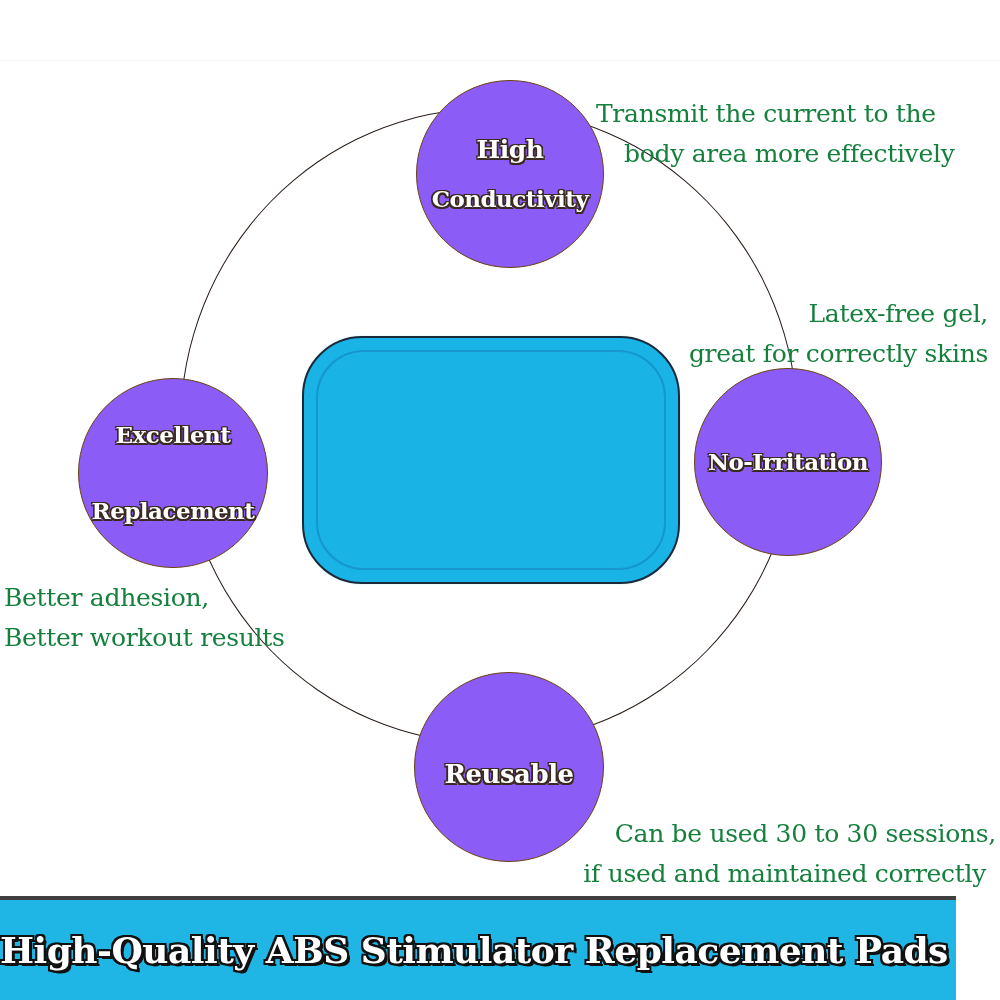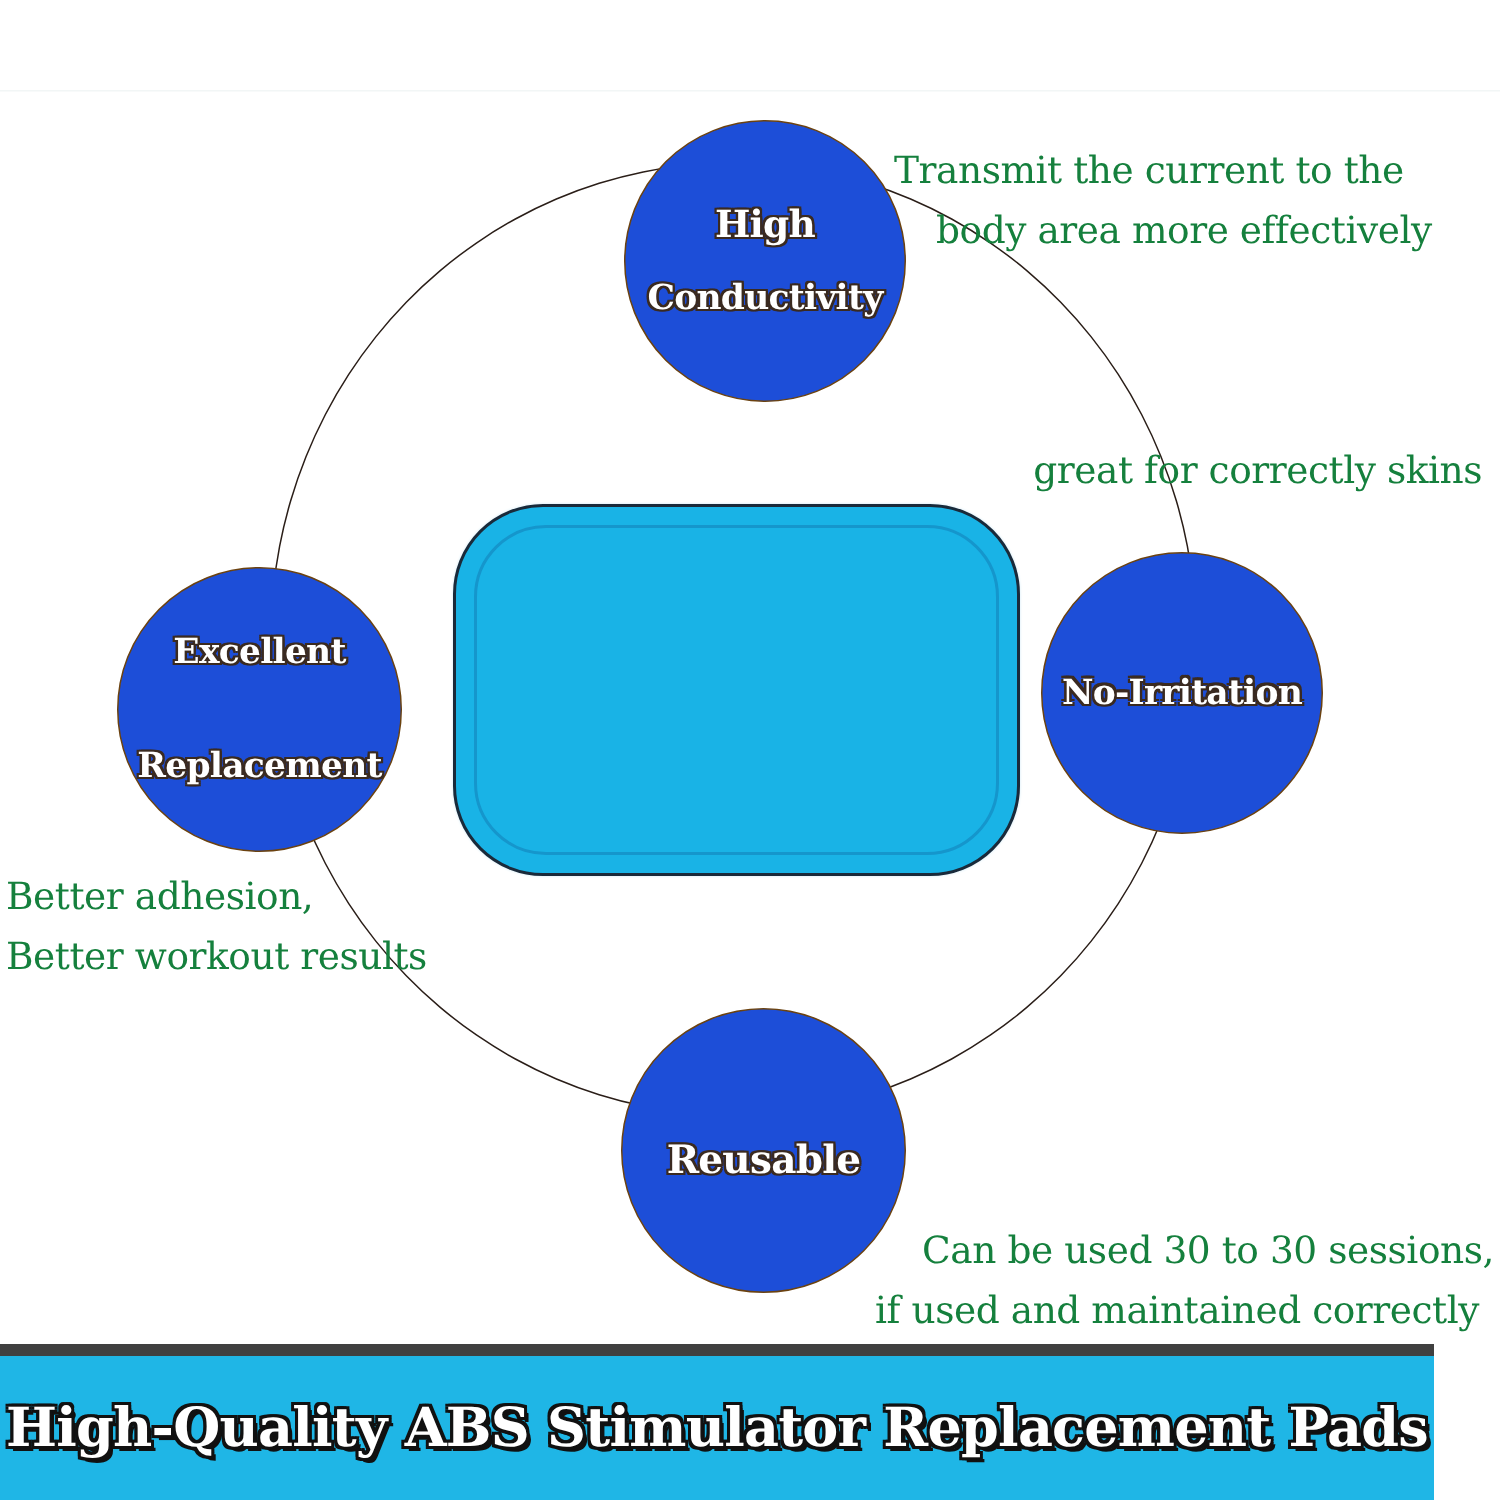--- a/index.html
+++ b/index.html
@@ -1,26 +1,26 @@
 <!DOCTYPE html>
 <html><head>
 <meta charset="utf-8">
 <style>
   html,body{margin:0;padding:0;}
   body{width:1000px;height:1000px;background:#ffffff;position:relative;overflow:hidden;font-family:"DejaVu Serif","Liberation Serif",serif;}
   .topfade{position:absolute;left:0;top:0;width:1000px;height:60px;background:#ffffff;border-bottom:1px solid #f2f6f6;}
   .ring{position:absolute;left:180px;top:108px;width:618px;height:636px;border:1.6px solid #2a1e18;border-radius:50%;box-sizing:border-box;}
   .pad{position:absolute;left:302px;top:336px;width:378px;height:248px;background:#19b3e6;border:2px solid #1a2a3a;border-radius:60px;box-sizing:border-box;box-shadow:0 0 2px #cfe9f5;}
   .pad-inner{position:absolute;left:12px;top:12px;right:12px;bottom:12px;border:2px solid #1596cc;border-radius:48px;}
-  .circle{position:absolute;border-radius:50%;background:#1d4ed8;border:1.5px solid #6b4210;box-sizing:border-box;display:flex;flex-direction:column;align-items:center;justify-content:center;text-align:center;}
+  .circle{position:absolute;border-radius:50%;background:#8b5cf6;border:1.5px solid #6b4210;box-sizing:border-box;display:flex;flex-direction:column;align-items:center;justify-content:center;text-align:center;}
   .clabel{font-family:"DejaVu Serif","Liberation Serif",serif;color:#ffffff;font-weight:bold;font-size:25px;line-height:1.55;letter-spacing:-0.5px;
     text-shadow:-1.5px -1.5px 0 #3a2a20,1.5px -1.5px 0 #3a2a20,-1.5px 1.5px 0 #3a2a20,1.5px 1.5px 0 #3a2a20,0 1.5px 0 #3a2a20,0 -1.5px 0 #3a2a20,1.5px 0 0 #3a2a20,-1.5px 0 0 #3a2a20;}
   .desc{position:absolute;font-family:"DejaVu Serif","Liberation Serif",serif;color:#15803d;font-size:25px;line-height:40px;white-space:nowrap;letter-spacing:-0.3px;}
   .desc.right{text-align:right;}
-  .banner{position:absolute;left:0;top:896px;width:956px;height:104px;background:#1fb6e6;border-top:8px solid #404040;box-sizing:border-box;display:flex;align-items:center;justify-content:center;}
+  .banner{position:absolute;left:0;top:896px;width:956px;height:104px;background:#1fb6e6;border-top:4px solid #404040;box-sizing:border-box;display:flex;align-items:center;}
   .banner-title{font-family:"DejaVu Serif","Liberation Serif",serif;font-weight:bold;font-size:36px;color:#ffffff;letter-spacing:-0.5px;white-space:nowrap;
     text-shadow:-2px -2px 0 #111,2px -2px 0 #111,-2px 2px 0 #111,2px 2px 0 #111,0 2px 0 #111,0 -2px 0 #111,2px 0 0 #111,-2px 0 0 #111,3px 3px 0 #111;}
 </style>
 </head>
 <body>
 
 <div class="topfade"></div>
 
 <div class="ring"></div>
 
@@ -34,20 +34,21 @@
 </div>
 <div class="desc" style="left:596px;top:94px;">
   <div>Transmit the current to the</div>
   <div style="padding-left:28px;">body area more effectively</div>
 </div>
 
 <div class="circle" style="left:694px;top:368px;width:188px;height:188px;">
   <div class="clabel" style="font-size:23px;">No-Irritation</div>
 </div>
 <div class="desc right" style="right:12px;top:294px;">
+  <div>Latex-free gel,</div>
   <div>great for correctly skins</div>
 </div>
 
 <div class="circle" style="left:414px;top:672px;width:190px;height:190px;">
   <div class="clabel" style="font-size:26px;margin-top:15px;">Reusable</div>
 </div>
 <div class="desc right" style="right:4px;top:814px;">
   <div>Can be used 30 to 30 sessions,</div>
   <div style="padding-right:10px;">if used and maintained correctly</div>
 </div>

